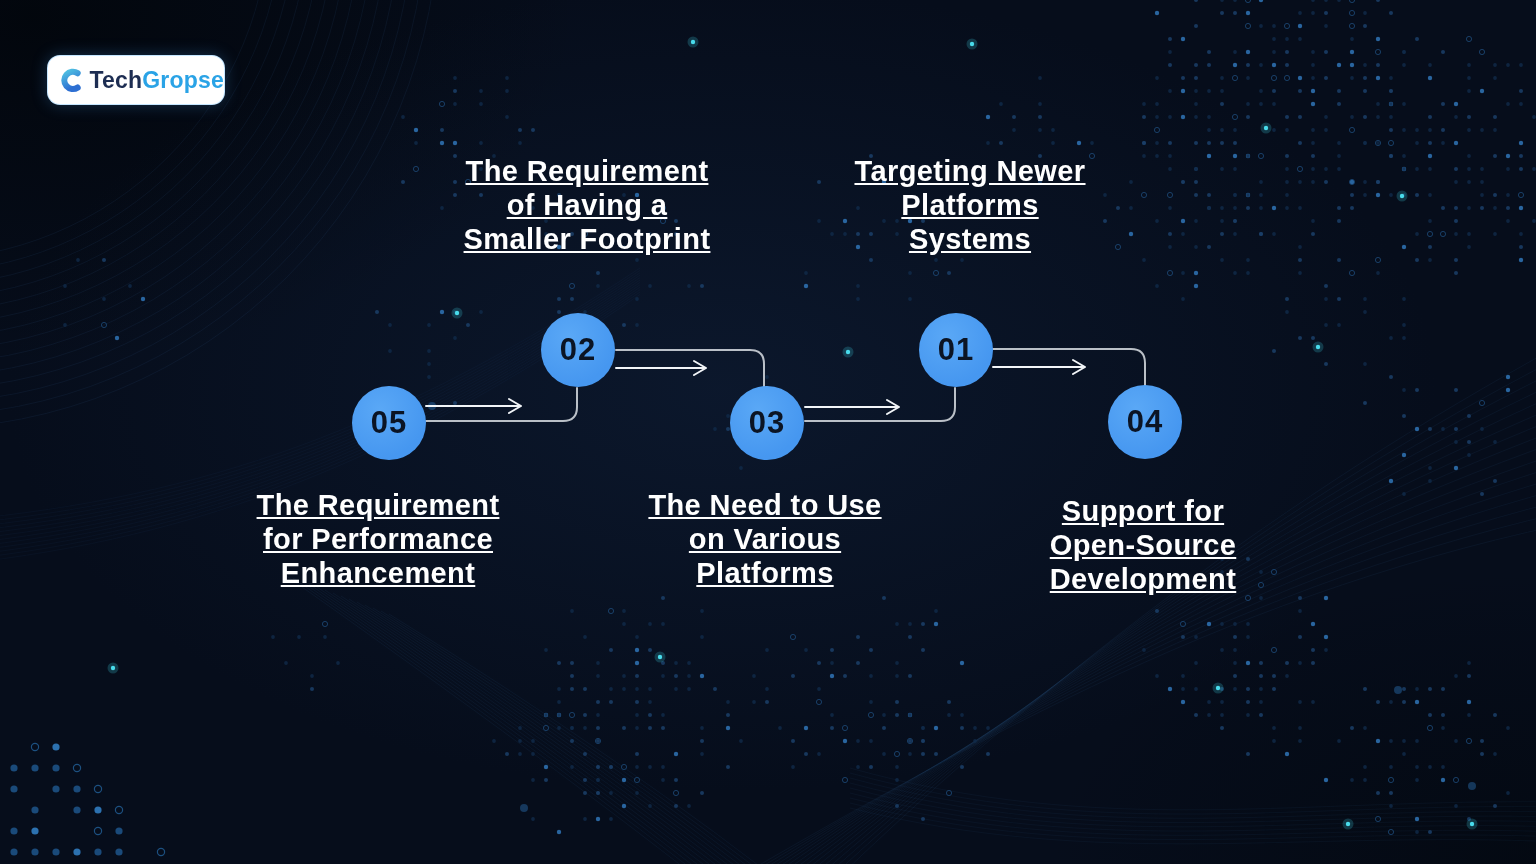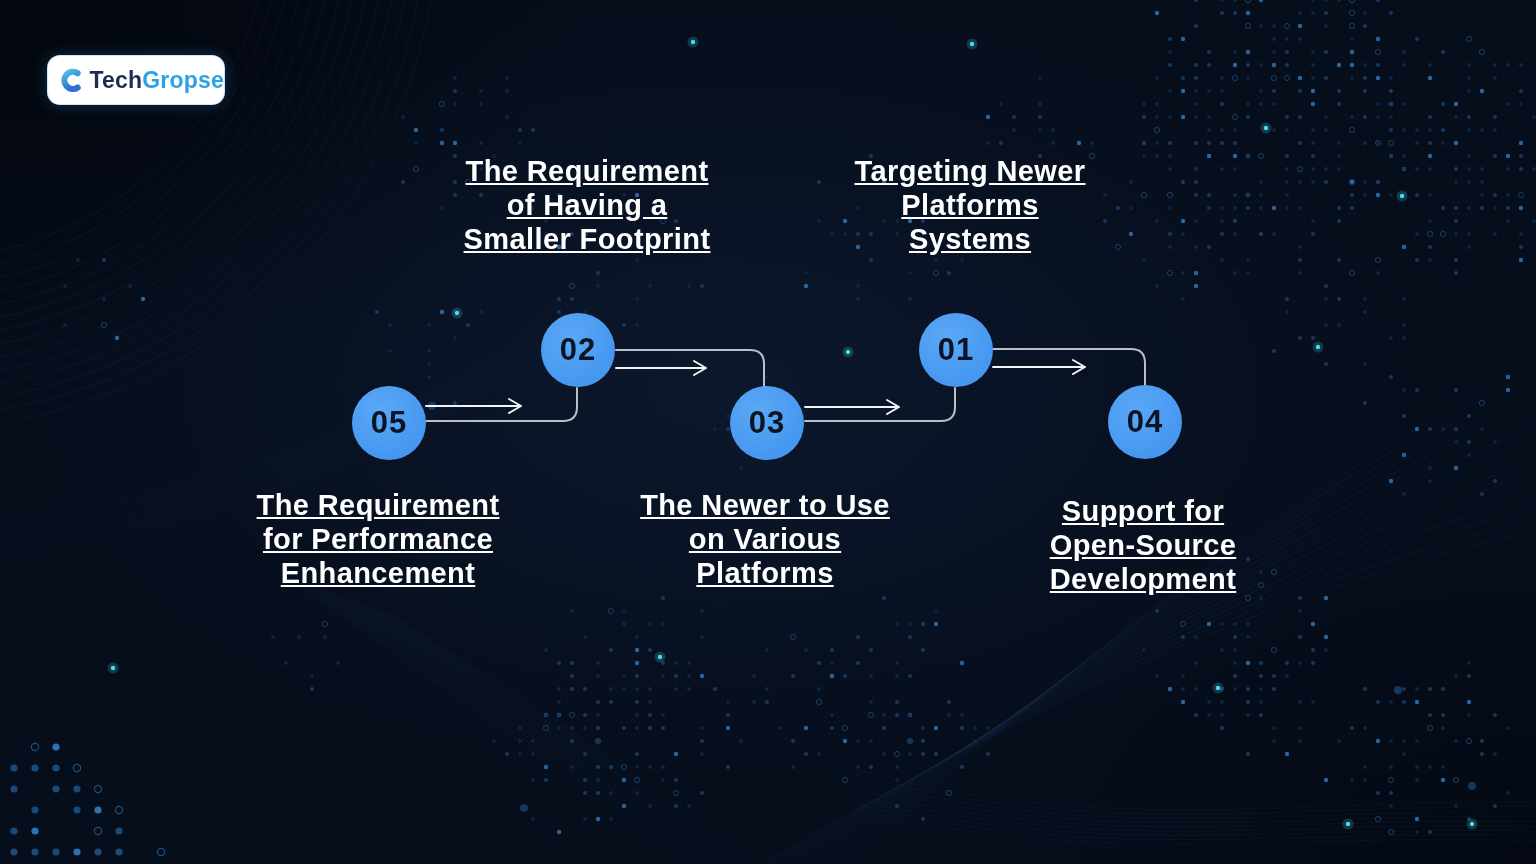--- a/index.html
+++ b/index.html
@@ -1104,21 +1104,21 @@
     </div>
     <div class="step-label" style="left:407px;top:154px">The Requirement
 of Having a
 Smaller Footprint</div>
   </div>
 
   <div>
     <div class="circle" style="left:730px;top:386px">
       <span>03</span>
     </div>
-    <div class="step-label" style="left:585px;top:488px">The Newer to Use
+    <div class="step-label" style="left:585px;top:488px">The Need to Use
 on Various
 Platforms</div>
   </div>
 
   <div>
     <div class="circle" style="left:919px;top:313px">
       <span>01</span>
     </div>
     <div class="step-label" style="left:790px;top:154px">Targeting Newer
 Platforms

